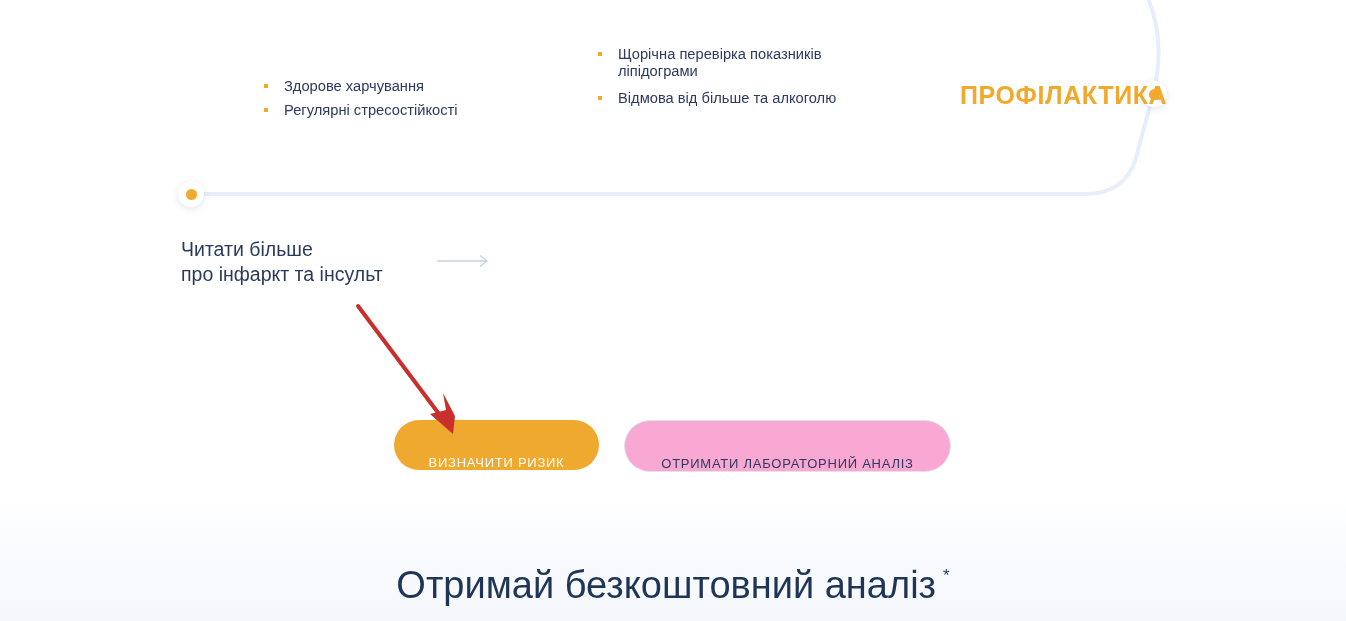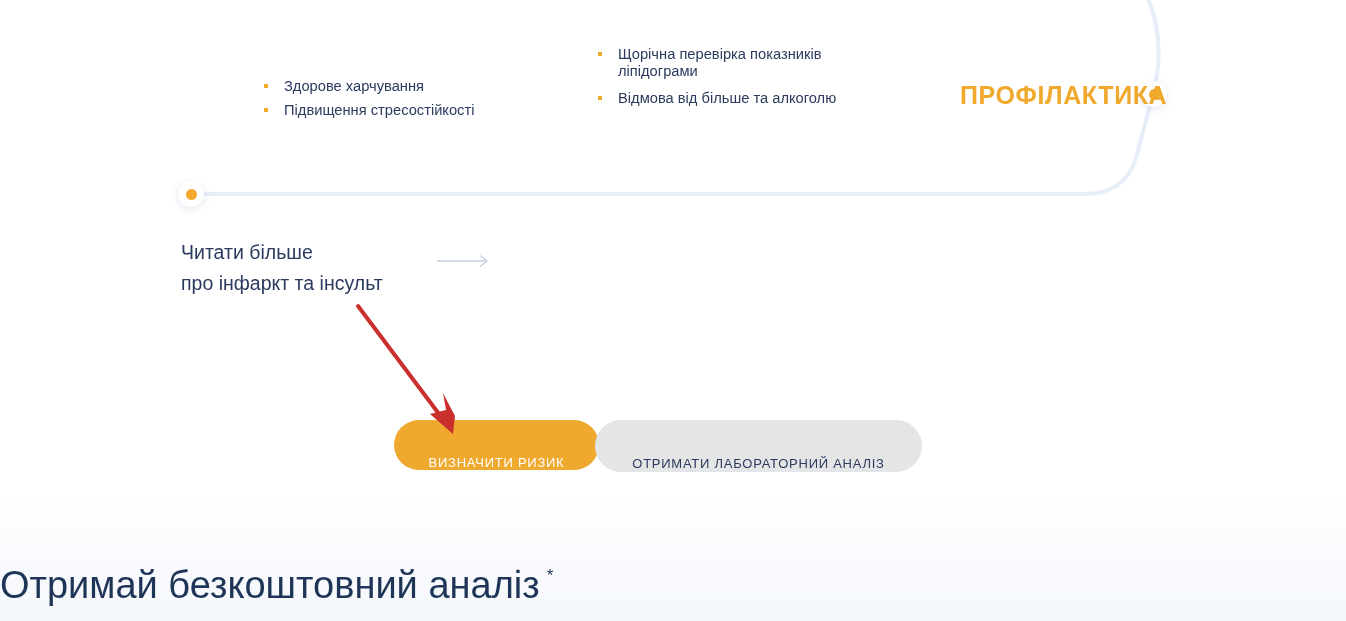--- a/index.html
+++ b/index.html
@@ -105,21 +105,21 @@
   #bullets-right .bullet-item { margin-bottom: 10px; }
 
   
   .readmore {
     position: absolute;
     left: 181px;
     top: 237px;
   }
   .readmore-text {
     font-size: 19.5px;
-    line-height: 31px;
+    line-height: 25px;
     color: #2B3A5E;
     white-space: pre-line;
   }
   .readmore-arrow {
     position: absolute;
     left: 256px;
     top: 17px;
     width: 55px;
     height: 14px;
   }
@@ -140,45 +140,46 @@
   #btn-primary {
     left: 394px;
     top: 420px;
     width: 205px;
     height: 50px;
     background: #EFA92E;
     color: #ffffff;
     border: none;
   }
   #btn-secondary {
-    left: 595px;
+    left: 624px;
     top: 420px;
     width: 327px;
     height: 52px;
-    background: #e5e5e5;
+    background: #f9a8d4;
     color: #2B3A5E;
     border: 1px solid #DFE4EE;
   }
 
   
   .annot-arrow {
     position: absolute;
     left: 340px;
     top: 292px;
     width: 150px;
     height: 155px;
     pointer-events: none;
   }
 
   
   .section-heading {
     position: absolute;
     left: 0;
     top: 564px;
     width: 1346px;
+    text-align: center;
     font-size: 38px;
     color: #1F3557;
     white-space: nowrap;
   }
   .section-heading .asterisk {
     font-size: 17px;
     vertical-align: 17px;
     margin-left: 7px;
   }
 </style>
@@ -198,21 +199,21 @@
 
   <div class="stage-label">ПРОФІЛАКТИКА</div>
 
   <div class="bullets" id="bullets-left">
     <div class="bullet-item">
       <span class="bullet-mark"></span>
       <span>Здорове харчування</span>
     </div>
     <div class="bullet-item">
       <span class="bullet-mark"></span>
-      <span>Підвищення стресостійкості</span>
+      <span>Регулярні стресостійкості</span>
     </div>
   </div>
 
   <div class="bullets" id="bullets-right">
     <div class="bullet-item">
       <span class="bullet-mark"></span>
       <span>Щорічна перевірка показників ліпідограми</span>
     </div>
     <div class="bullet-item">
       <span class="bullet-mark"></span>

